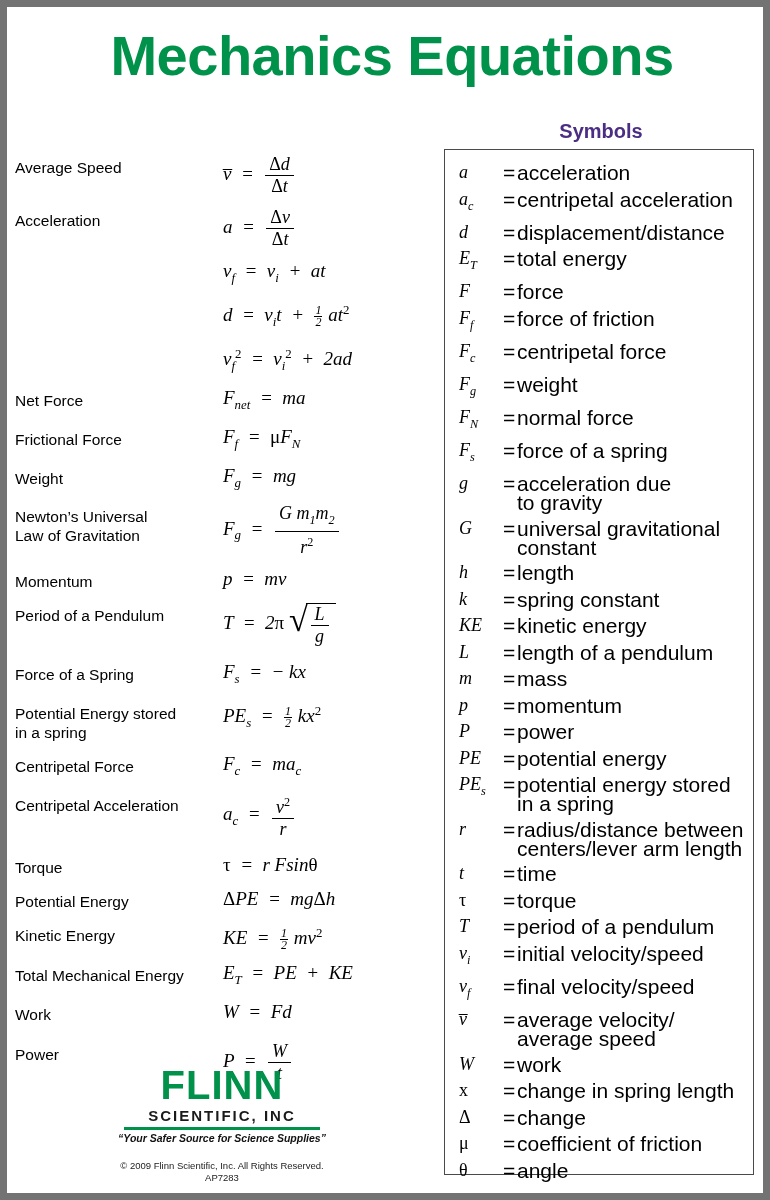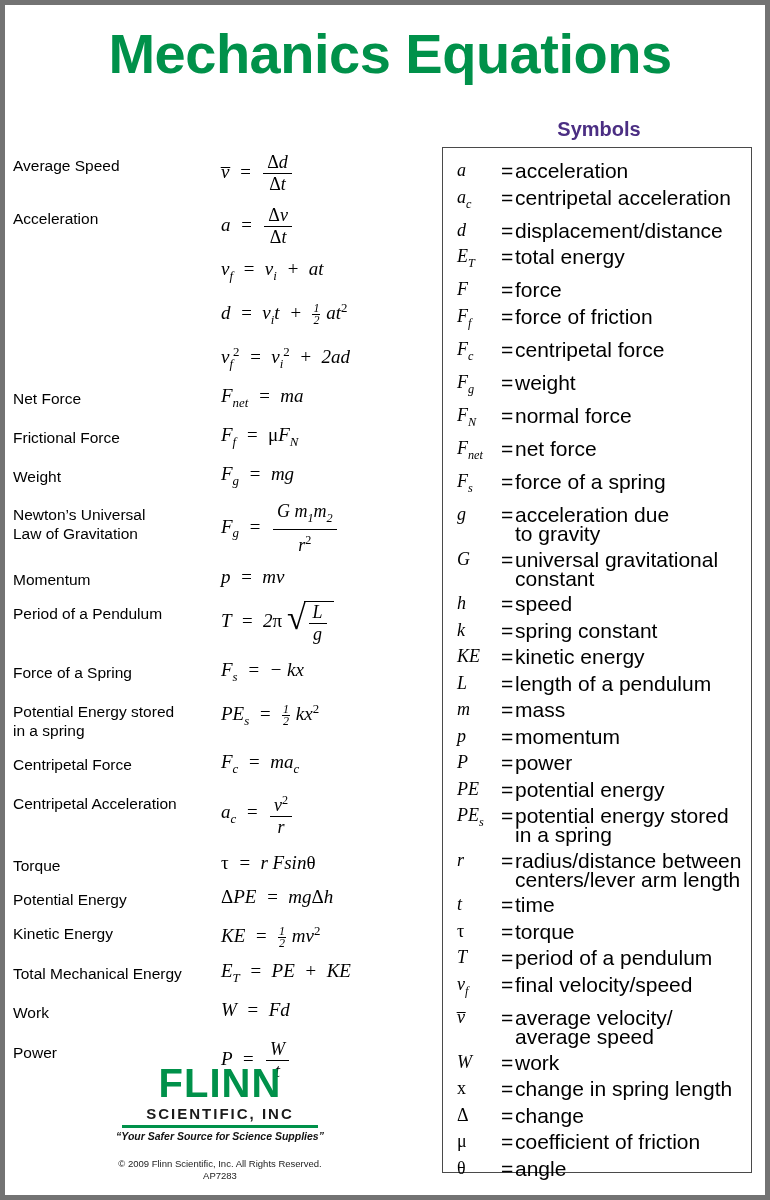--- a/index.html
+++ b/index.html
@@ -13,21 +13,21 @@
     font-family: "Liberation Sans", sans-serif;
     color: #000000;
     position: relative;
     overflow: hidden;
   }
   .page {
     position: absolute;
     left: 0; top: 0;
     width: 770px;
     height: 1200px;
-    border: 5px solid #737373;
+    border: 7px solid #737373;
     box-sizing: border-box;
   }
   
   .title {
     position: absolute;
     left: 0; top: 16px;
     width: 770px;
     text-align: center;
     font-size: 56px;
     font-weight: bold;
@@ -411,44 +411,40 @@
     </div>
     <div class="sym-row">
       <div class="sym-sym">F<sub>g</sub></div>
       <div class="sym-def"><span class="eq-sign">=</span><span>weight</span></div>
     </div>
     <div class="sym-row">
       <div class="sym-sym">F<sub>N</sub></div>
       <div class="sym-def"><span class="eq-sign">=</span><span>normal force</span></div>
     </div>
     <div class="sym-row">
-      <div class="sym-sym">F<sub>net</sub></div>
-      <div class="sym-def"><span class="eq-sign">=</span><span>net force</span></div>
-    </div>
-    <div class="sym-row">
       <div class="sym-sym">F<sub>s</sub></div>
       <div class="sym-def"><span class="eq-sign">=</span><span>force of a spring</span></div>
     </div>
     <div class="sym-row">
       <div class="sym-sym">g</div>
       <div class="sym-def">
         <span class="eq-sign">=</span><span>acceleration due</span><br>
         <span style="display:inline-block;width:14px;"></span><span>to gravity</span>
       </div>
     </div>
     <div class="sym-row">
       <div class="sym-sym">G</div>
       <div class="sym-def">
         <span class="eq-sign">=</span><span>universal gravitational</span><br>
         <span style="display:inline-block;width:14px;"></span><span>constant</span>
       </div>
     </div>
     <div class="sym-row">
       <div class="sym-sym">h</div>
-      <div class="sym-def"><span class="eq-sign">=</span><span>speed</span></div>
+      <div class="sym-def"><span class="eq-sign">=</span><span>length</span></div>
     </div>
     <div class="sym-row">
       <div class="sym-sym">k</div>
       <div class="sym-def"><span class="eq-sign">=</span><span>spring constant</span></div>
     </div>
     <div class="sym-row">
       <div class="sym-sym">KE</div>
       <div class="sym-def"><span class="eq-sign">=</span><span>kinetic energy</span></div>
     </div>
     <div class="sym-row">
@@ -489,20 +485,24 @@
       <div class="sym-sym">t</div>
       <div class="sym-def"><span class="eq-sign">=</span><span>time</span></div>
     </div>
     <div class="sym-row">
       <div class="sym-sym upright">τ</div>
       <div class="sym-def"><span class="eq-sign">=</span><span>torque</span></div>
     </div>
     <div class="sym-row">
       <div class="sym-sym">T</div>
       <div class="sym-def"><span class="eq-sign">=</span><span>period of a pendulum</span></div>
+    </div>
+    <div class="sym-row">
+      <div class="sym-sym">v<sub>i</sub></div>
+      <div class="sym-def"><span class="eq-sign">=</span><span>initial velocity/speed</span></div>
     </div>
     <div class="sym-row">
       <div class="sym-sym">v<sub>f</sub></div>
       <div class="sym-def"><span class="eq-sign">=</span><span>final velocity/speed</span></div>
     </div>
     <div class="sym-row">
       <div class="sym-sym">v̅</div>
       <div class="sym-def">
         <span class="eq-sign">=</span><span>average velocity/</span><br>
         <span style="display:inline-block;width:14px;"></span><span>average speed</span>

